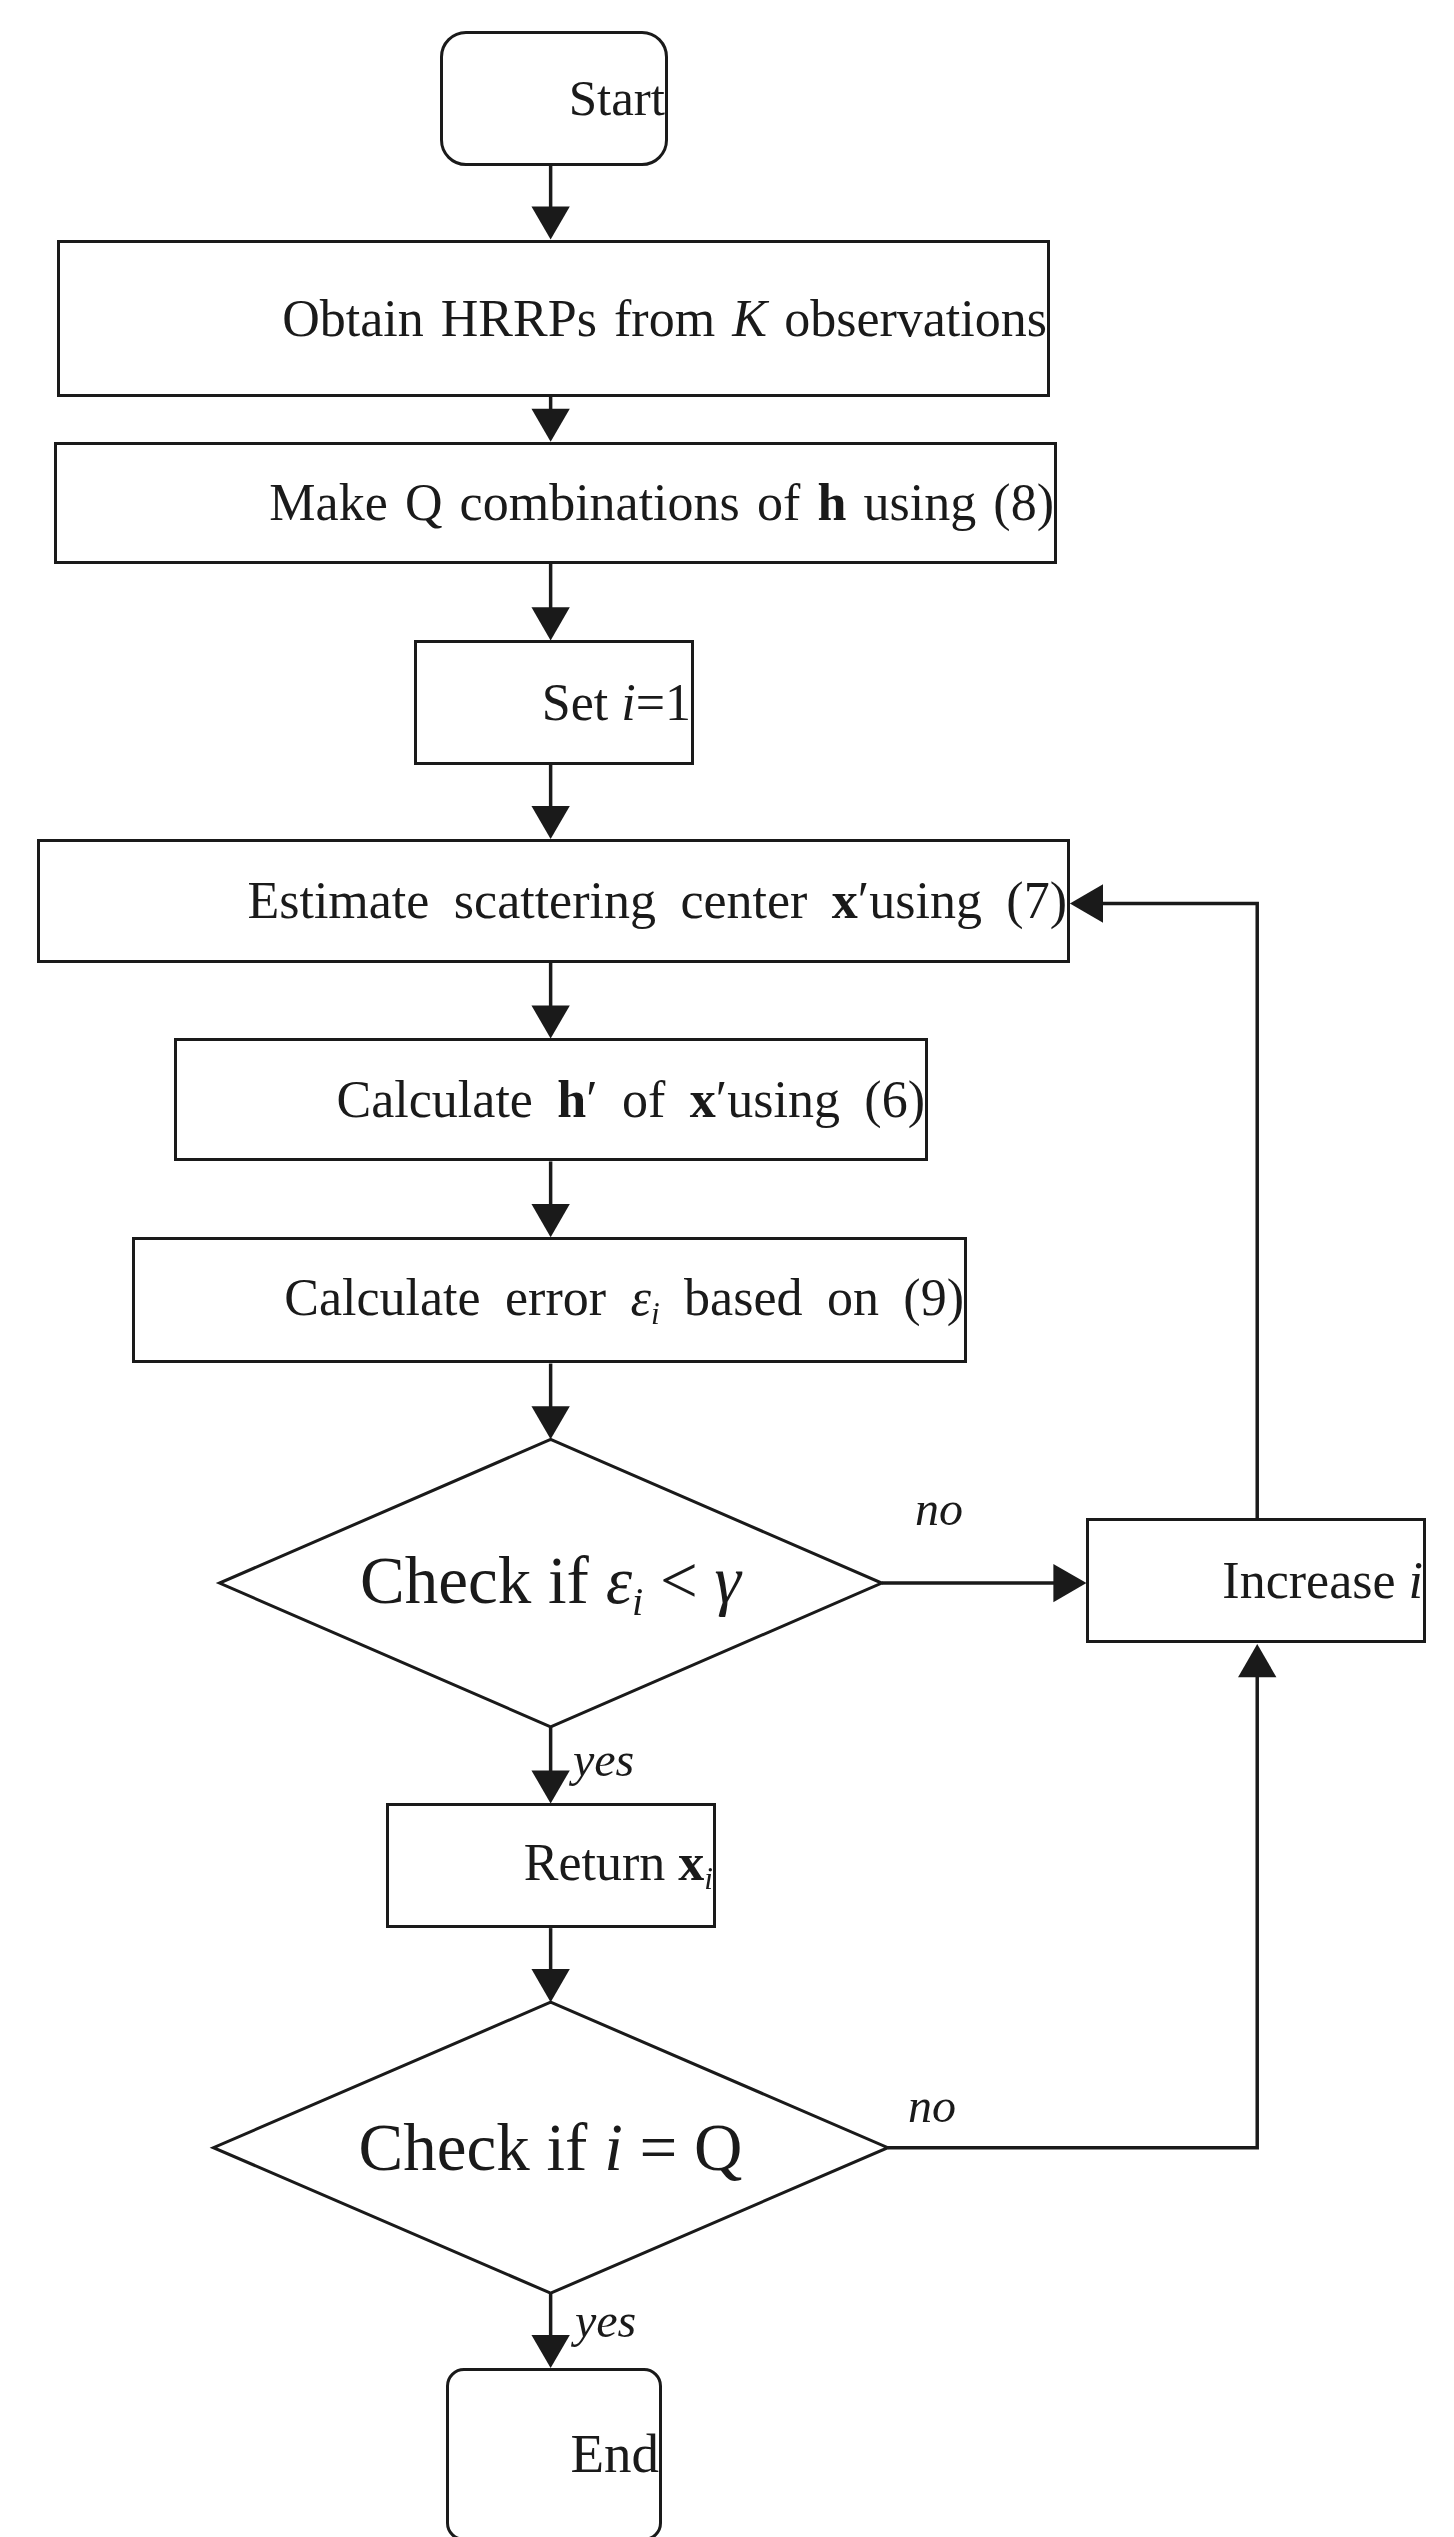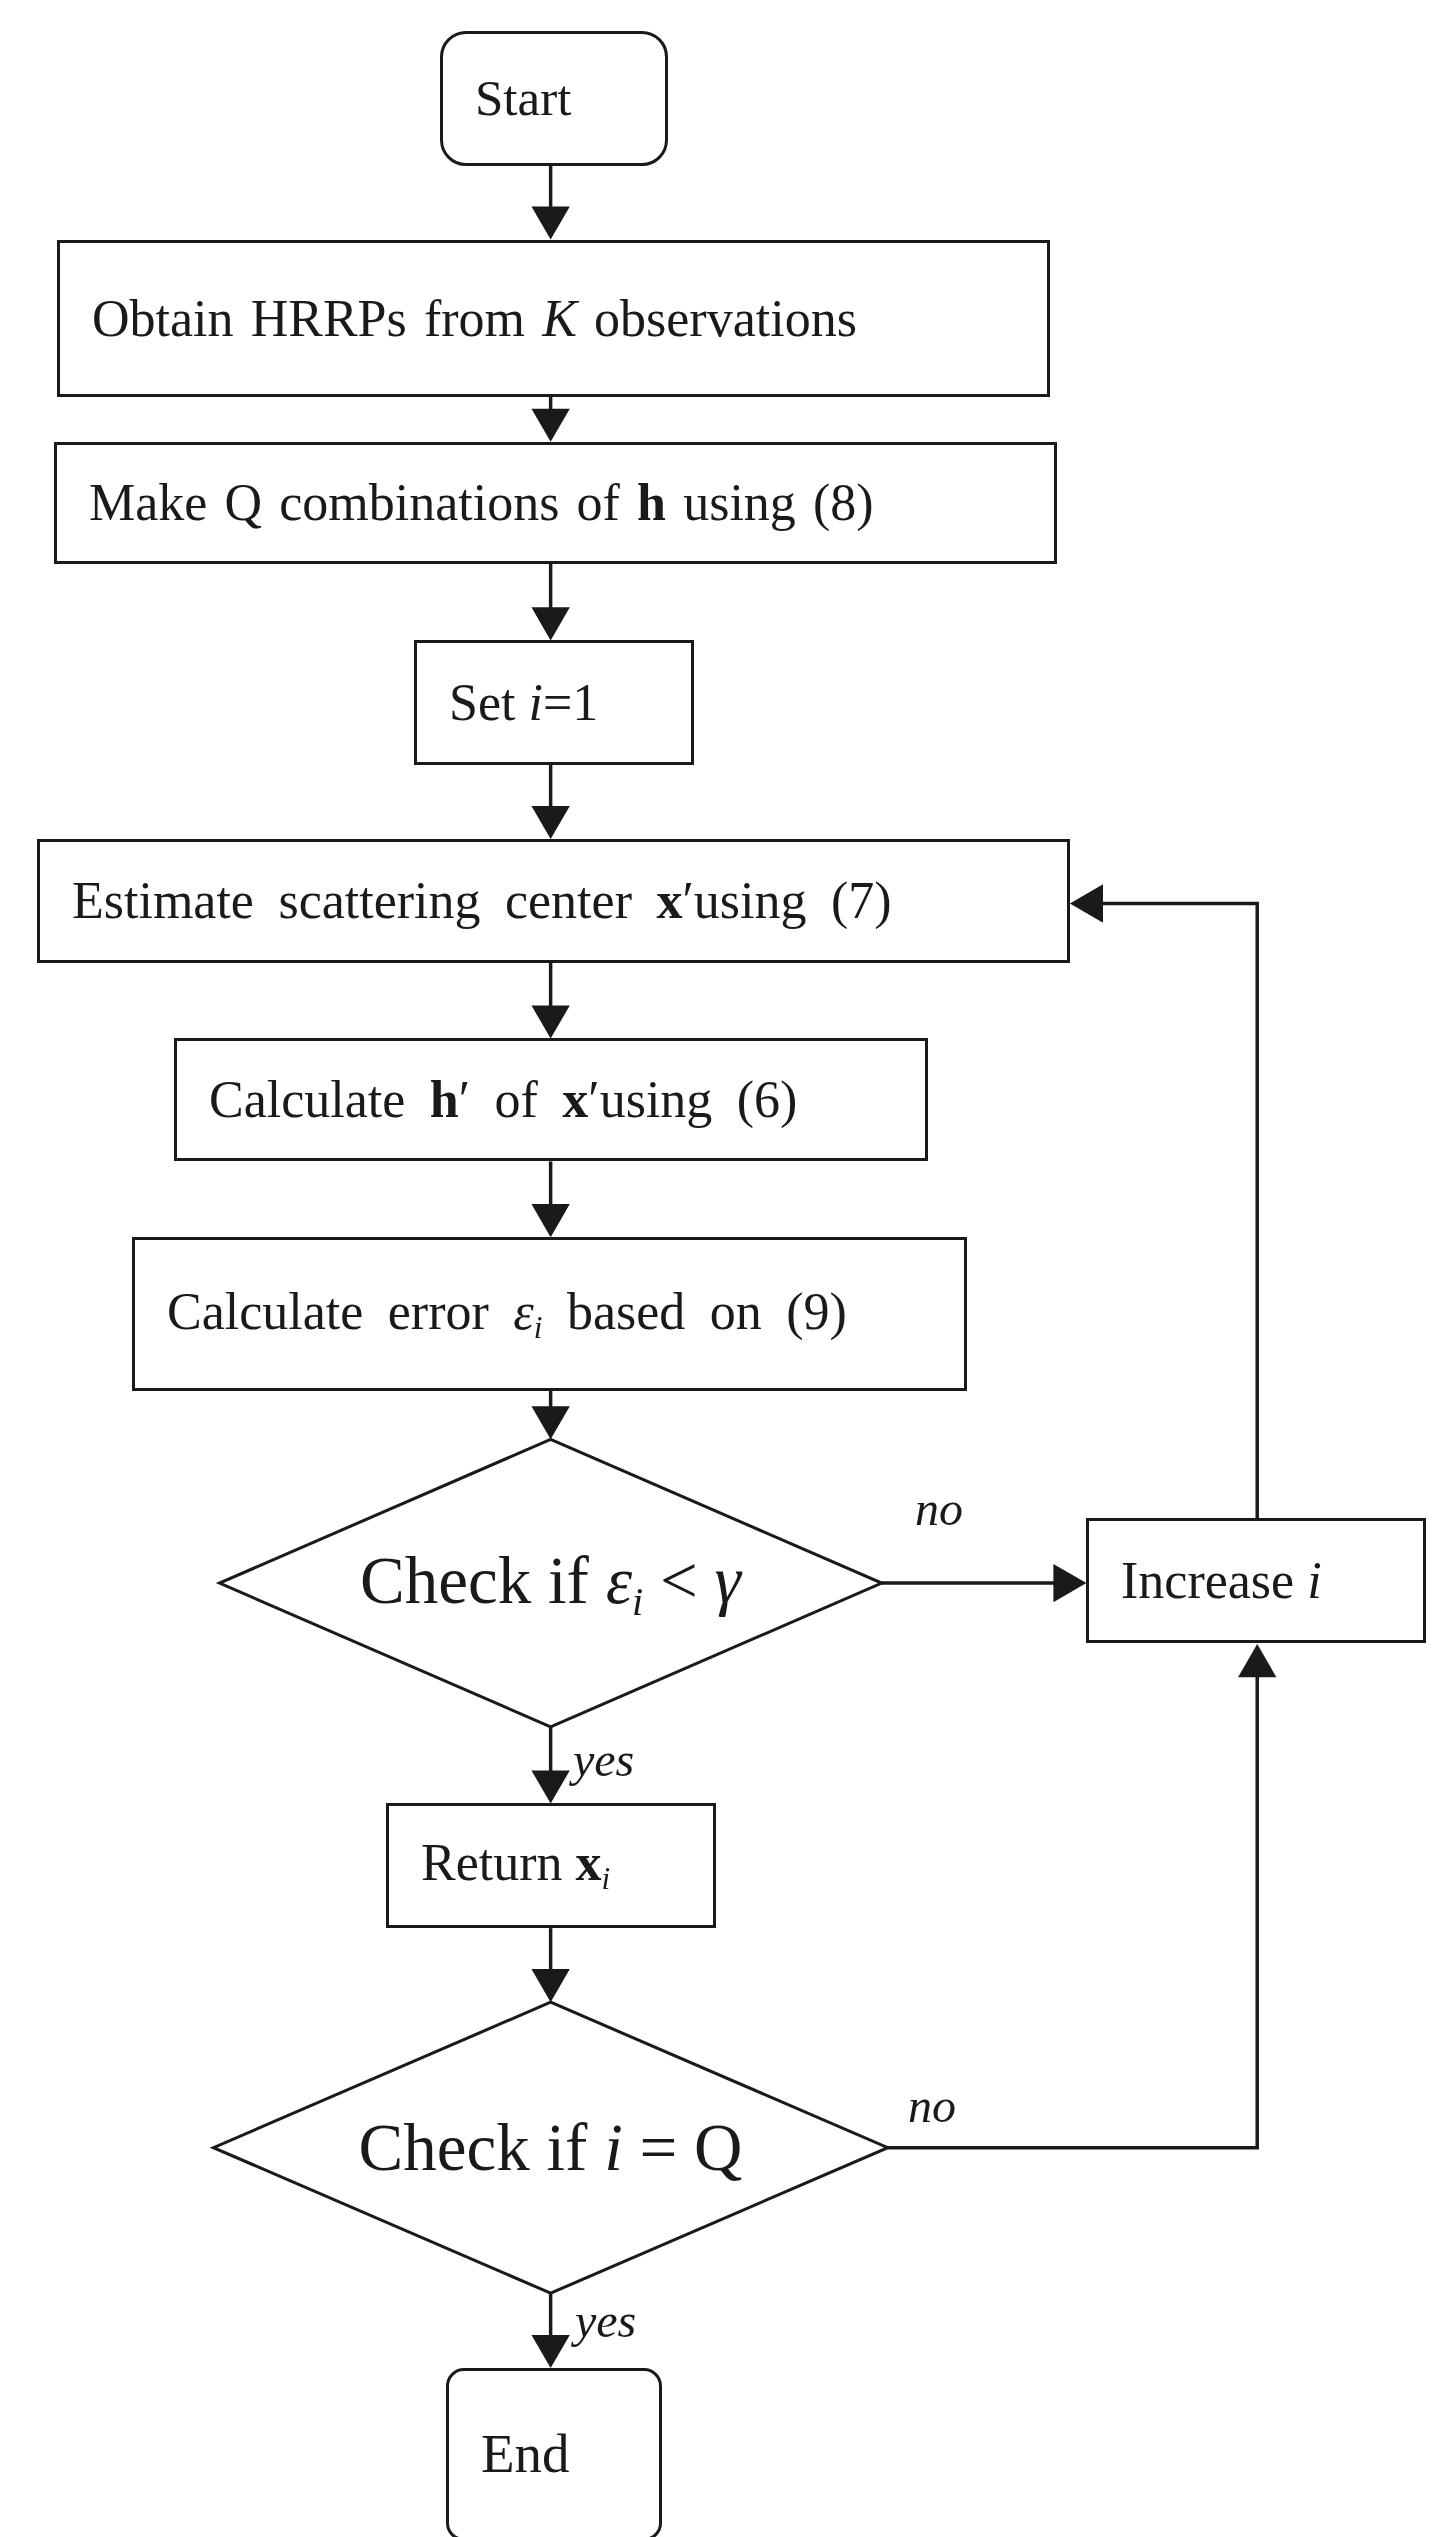--- a/index.html
+++ b/index.html
@@ -10,21 +10,21 @@
     background: #ffffff;
     font-family: "Liberation Serif", "DejaVu Serif", serif;
     color: #1a1a1a;
     overflow: hidden;
   }
   #wires { position: absolute; left: 0; top: 0; width: 1455px; height: 2538px; }
   .node {
     position: absolute;
     display: flex;
     align-items: center;
-    justify-content: flex-start;
+    justify-content: flex-end;
     background: #ffffff;
     box-sizing: border-box;
     font-size: 52px;
     line-height: 1.1;
     text-align: center;
     white-space: nowrap;
     padding-left: 32px;
   }
   .rect  { border: 3.5px solid #1a1a1a; }
   .round { border: 3.5px solid #1a1a1a; border-radius: 26px; }
@@ -116,21 +116,21 @@
   </div>
 
   <div class="node rect ws" style="left:37px; top:839px; width:1033px; height:124px;">
     <div><span>Estimate scattering center </span><span class="bd">x</span><span>′</span><span>using (7)</span></div>
   </div>
 
   <div class="node rect ws" style="left:174px; top:1038px; width:754px; height:123px;">
     <div><span>Calculate </span><span class="bd">h</span><span>′</span><span> of </span><span class="bd">x</span><span>′</span><span>using (6)</span></div>
   </div>
 
-  <div class="node rect ws" style="left:132px; top:1237px; width:835px; height:154px;">
+  <div class="node rect ws" style="left:132px; top:1237px; width:835px; height:126px;">
     <div><span>Calculate error </span><span class="it">ε</span><span class="subit">i</span><span> based on (9)</span></div>
   </div>
 
   <div class="dtext" style="left:289px; top:1531px; width:523px; height:105px;">
     <div><span>Check if </span><span class="it">ε</span><span class="subit">i</span><span> &lt; </span><span class="it">γ</span></div>
   </div>
 
   <div class="node rect" style="left:1086px; top:1518px; width:340px; height:125px;">
     <div><span>Increase </span><span class="it">i</span></div>
   </div>

